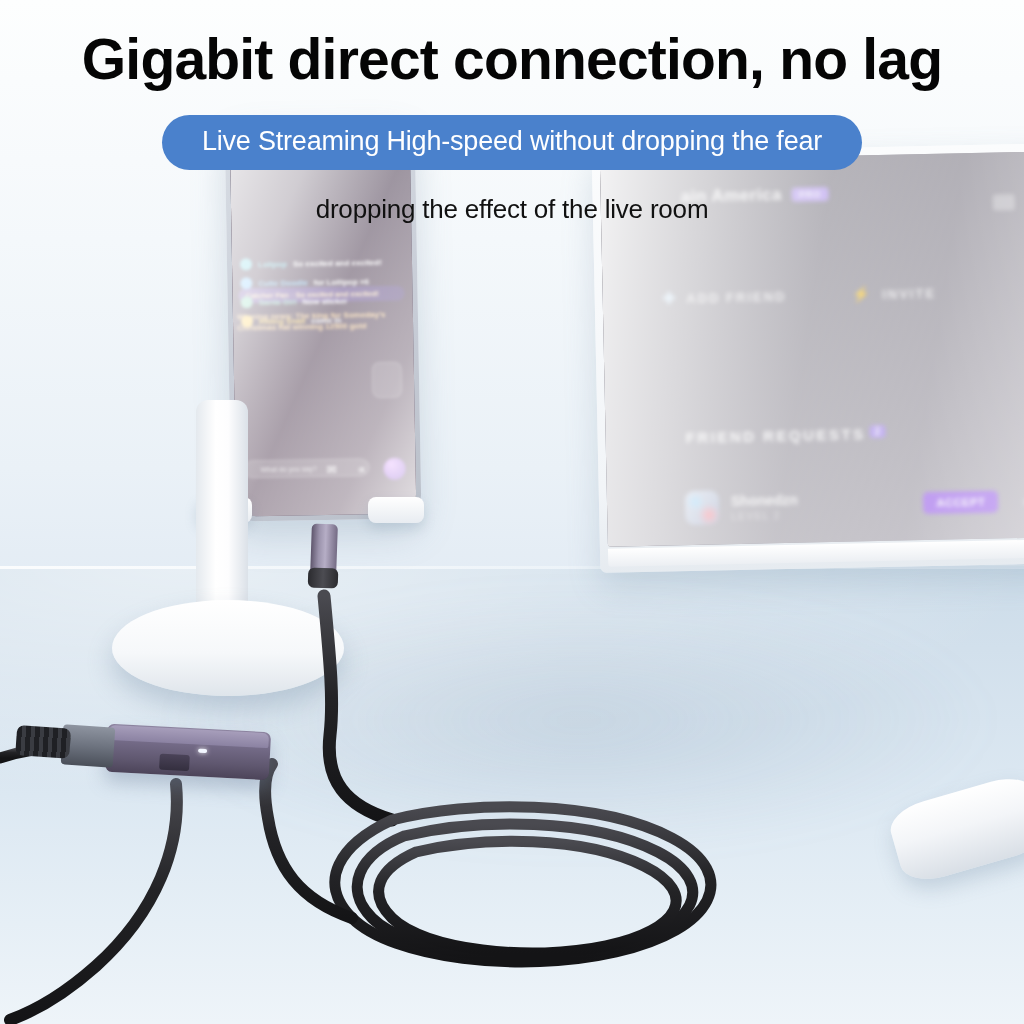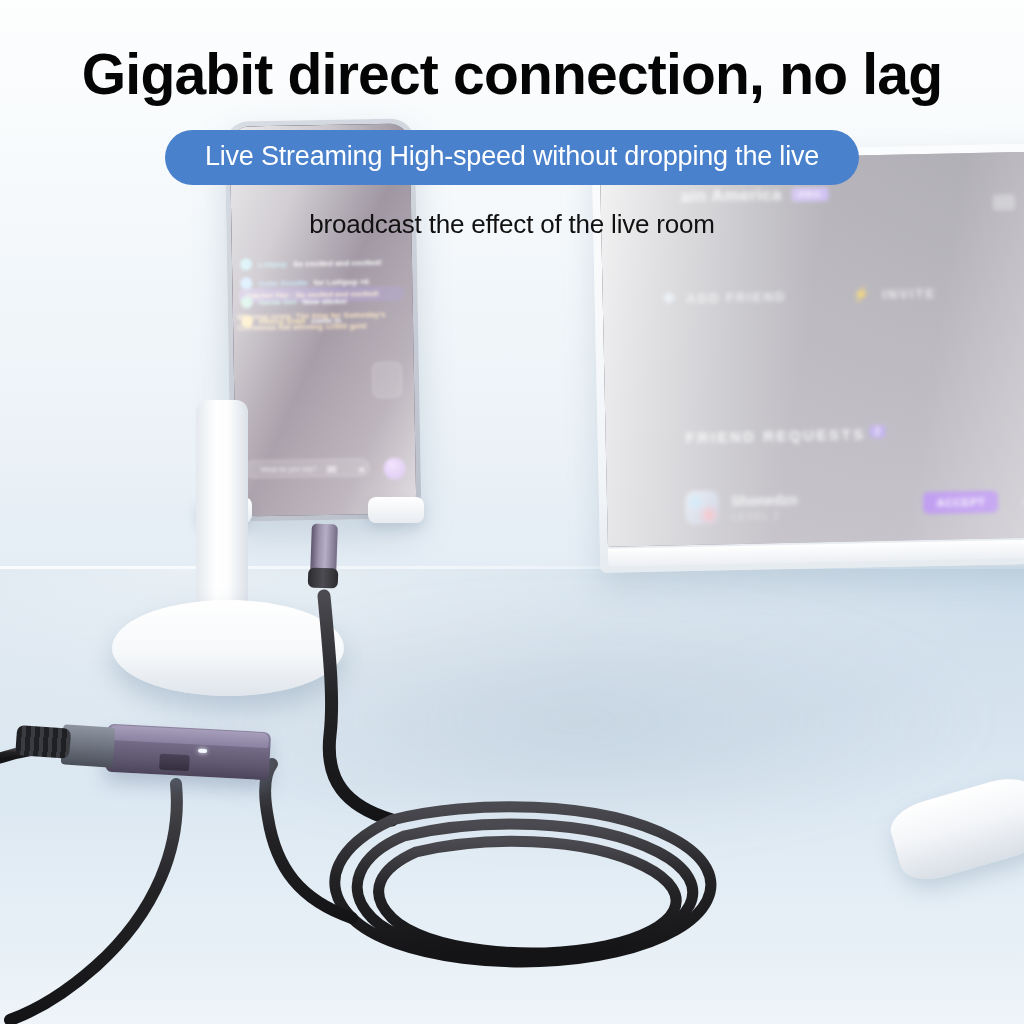--- a/index.html
+++ b/index.html
@@ -329,21 +329,21 @@
   }
 
   
   .text-overlay {
     position: absolute; left: 0; top: 0; right: 0;
     z-index: 40;
     text-align: center;
   }
   .headline {
     margin: 0;
-    padding-top: 44px;
+    padding-top: 29px;
     font-size: 57px;
     line-height: 1.08;
     font-weight: bold;
     color: #050505;
     letter-spacing: -0.8px;
   }
   .headline .l2 { display: block; }
   .pill {
     display: inline-block;
     margin-top: 24px;
@@ -524,19 +524,19 @@
       <div class="plug"></div>
       <div class="boot"></div>
     </div>
 
   </div>
 
   <div class="text-overlay">
     <h1 class="headline">
       <span>Gigabit direct connection, no lag</span>
     </h1>
-    <div class="pill">Live Streaming High-speed without dropping the live</div>
+    <div class="pill">Live Streaming High-speed without dropping the fear</div>
     <p class="subcopy">
-      <span class="l2">broadcast the effect of the live room</span>
+      <span class="l2">dropping the effect of the live room</span>
     </p>
   </div>
 
 </div>
 
 </body></html>

